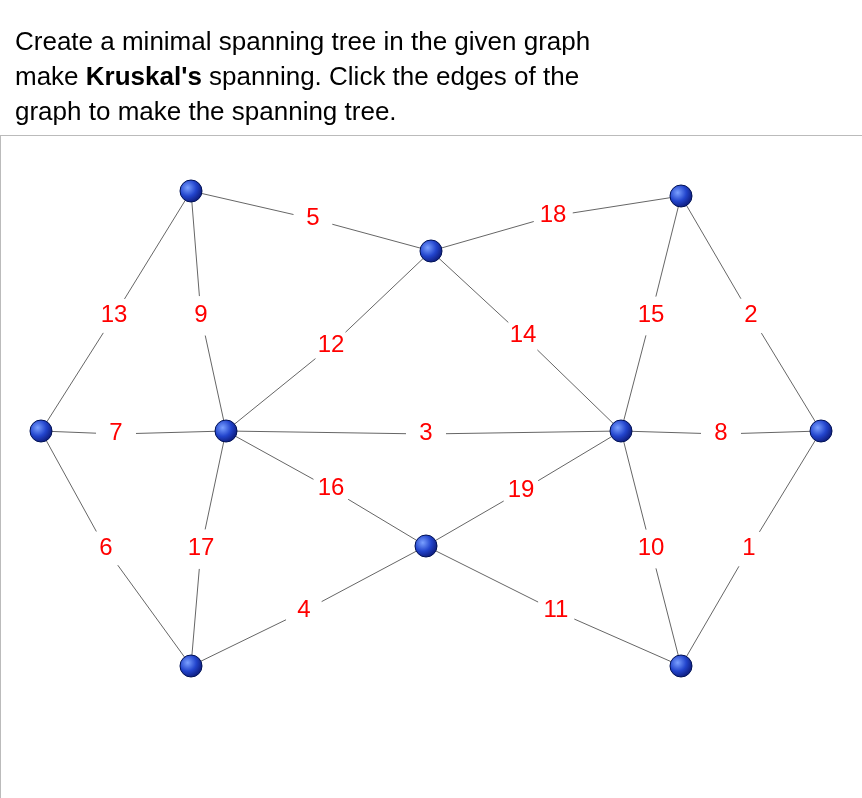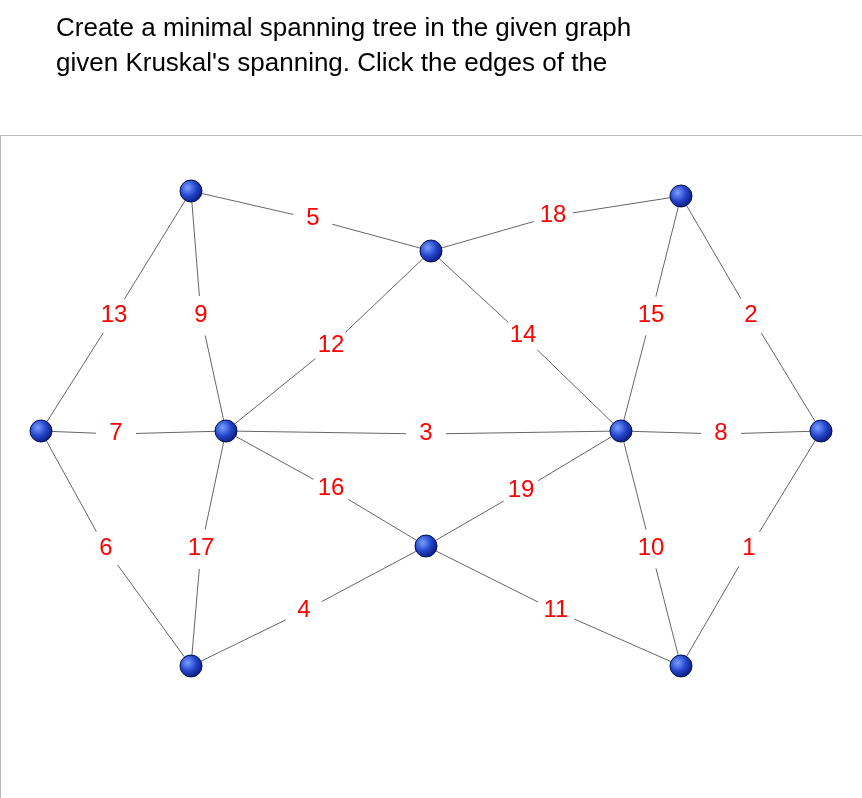--- a/index.html
+++ b/index.html
@@ -7,28 +7,27 @@
       padding: 0;
       font-family: Verdana, Arial, sans-serif;
       background: #ffffff;
     }
     .container {
       width: 862px;
       height: 798px;
       position: relative;
     }
     .instructions {
-      padding: 10px 15px;
+      padding: 24px 15px;
       font-size: 26px;
       line-height: 1.35;
       color: #000;
-      margin-left: 41px;
     }
     .instructions .bold {
-      font-weight: normal;
+      font-weight: bold;
     }
     .graph-area {
       position: absolute;
       left: 0;
       top: 135px;
       width: 862px;
       height: 663px;
       border-top: 1px solid #bbb;
       border-left: 1px solid #bbb;
     }
@@ -53,21 +52,22 @@
       dominant-baseline: middle;
       pointer-events: none;
     }
   </style>
 </head>
 <body>
 <div class="container">
 
 <div class="instructions">
   <span>Create a minimal spanning tree in the given graph</span><br>
-  <span>given </span><span class="bold">Kruskal's</span><span> spanning. Click the edges of the</span><br>
+  <span>make </span><span class="bold">Kruskal's</span><span> spanning. Click the edges of the</span><br>
+  <span>graph to make the spanning tree.</span>
 </div>
 
 <div class="graph-area">
   <svg id="graph-svg" width="862" height="663">
     <defs>
       <radialGradient id="nodeGrad" cx="35%" cy="35%" r="65%">
         <stop offset="0%" stop-color="#7aa0ff"></stop>
         <stop offset="60%" stop-color="#2244cc"></stop>
         <stop offset="100%" stop-color="#112288"></stop>
       </radialGradient>

